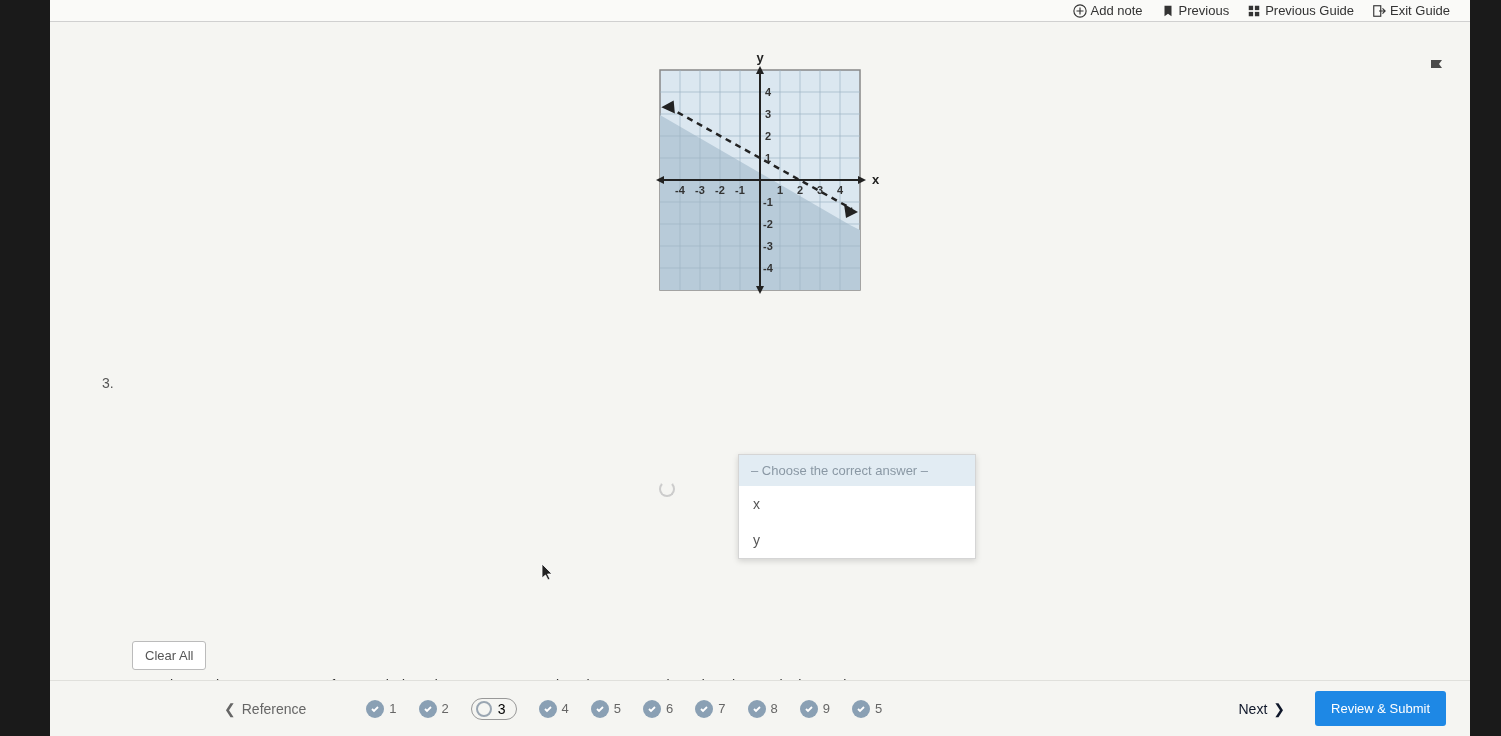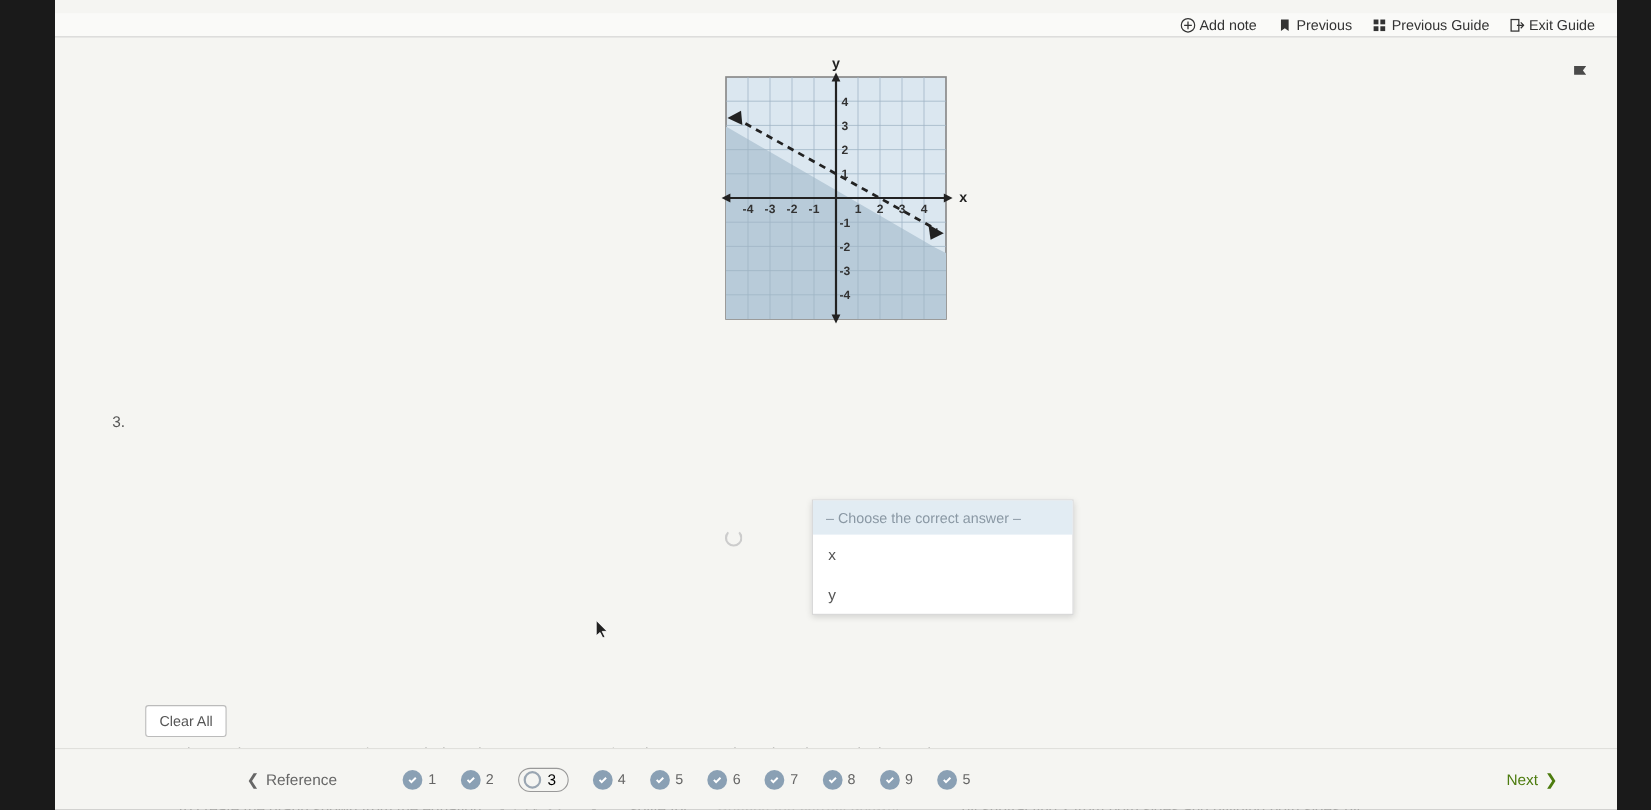--- a/index.html
+++ b/index.html
@@ -1,18 +1,18 @@
 <!DOCTYPE html>
 <html><head>
 <meta charset="utf-8">
 <style>
 * { box-sizing: border-box; margin: 0; padding: 0; }
 body { width: 1501px; height: 736px; background: #1a1a1a; font-family: Arial, sans-serif; font-size: 14px; overflow: hidden; }
 .screen { position: absolute; left: 50px; top: 0; width: 1420px; height: 736px; background: #f5f5f2; }
-.toolbar { position: absolute; top: 12px; left: 0; right: 0; height: 22px; background: #fafaf8; border-bottom: 1px solid #d0d0d0; display: flex; align-items: center; justify-content: flex-end; padding: 0 20px; gap: 18px; color: #333; font-size: 13px; }
+.toolbar { position: absolute; top: 0; left: 0; right: 0; height: 22px; background: #fafaf8; border-bottom: 1px solid #d0d0d0; display: flex; align-items: center; justify-content: flex-end; padding: 0 20px; gap: 18px; color: #333; font-size: 13px; }
 .toolbar-item { display: flex; align-items: center; gap: 4px; cursor: pointer; }
 .tb-icon { width: 14px; height: 14px; display: inline-block; }
 .flag-corner { position: absolute; top: 58px; right: 24px; width: 18px; height: 18px; color: #4a4a4a; cursor: pointer; }
 .content { position: absolute; top: 30px; left: 0; right: 0; bottom: 60px; padding: 20px 30px; }
 .graph-wrap { display: flex; justify-content: center; margin-bottom: 6px; }
 svg.graph { display: block; }
 .qnum { position: absolute; top: 345px; left: 52px; color: #555; font-size: 14px; }
 .question-text { margin-left: 80px; margin-top: 360px; color: #333; line-height: 2.2; }
 .line1 { margin-bottom: 14px; }
 .line2 { display: flex; flex-wrap: wrap; align-items: flex-end; gap: 6px; }
@@ -26,21 +26,21 @@
 .clear-all { position: absolute; left: 82px; bottom: 66px; background: #fff; border: 1px solid #bbb; padding: 6px 12px; color: #555; border-radius: 3px; cursor: pointer; font-size: 13px; }
 .footer { position: absolute; bottom: 0; left: 0; right: 0; height: 56px; background: #f5f5f2; border-top: 1px solid #e0e0dc; display: flex; align-items: center; padding: 0 24px; }
 .prev { color: #666; display: flex; align-items: center; gap: 6px; cursor: pointer; margin-left: 150px; }
 .nav-nums { display: flex; align-items: center; gap: 22px; margin-left: 60px; }
 .nav-item { display: flex; align-items: center; gap: 5px; color: #666; cursor: pointer; font-size: 13px; }
 .check { width: 18px; height: 18px; border-radius: 50%; background: #9aa6b2; display: flex; align-items: center; justify-content: center; }
 .check svg { width: 10px; height: 10px; }
 .check.done { background: #8aa0b4; }
 .current-pill { border: 1.5px solid #999; border-radius: 14px; padding: 2px 10px 2px 4px; display: flex; align-items: center; gap: 6px; }
 .current-ring { width: 16px; height: 16px; border: 2px solid #9aa6b2; border-radius: 50%; }
-.next { color: #4d7c0f; display: flex; align-items: center; gap: 6px; cursor: pointer; margin-left: auto; margin-right: 30px; }
+.next { color: #0f172a; display: flex; align-items: center; gap: 6px; cursor: pointer; margin-left: auto; margin-right: 30px; }
 .review { background: #1e88e5; color: #fff; border: none; padding: 10px 16px; border-radius: 3px; cursor: pointer; font-size: 13px; }
 .cursor { position: absolute; left: 491px; top: 563px; width: 14px; height: 18px; pointer-events: none; }
 .spinner { position: absolute; left: 609px; top: 481px; width: 16px; height: 16px; border: 2px solid #ccc; border-top-color: transparent; border-radius: 50%; }
 </style>
 </head>
 <body>
 
 <div class="screen">
 
   <div class="toolbar">
@@ -259,15 +259,16 @@
               <path d="M2 5l2 2 4-4" stroke="#fff" stroke-width="1.8" fill="none"></path>
             </svg>
           </span>
           <span>5</span>
         </div>
       </div>
     <div class="next">
       <span>Next</span>
       <span>❯</span>
     </div>
+    <button class="review">Review &amp; Submit</button>
   </div>
 
 </div>
 
 </body></html>

